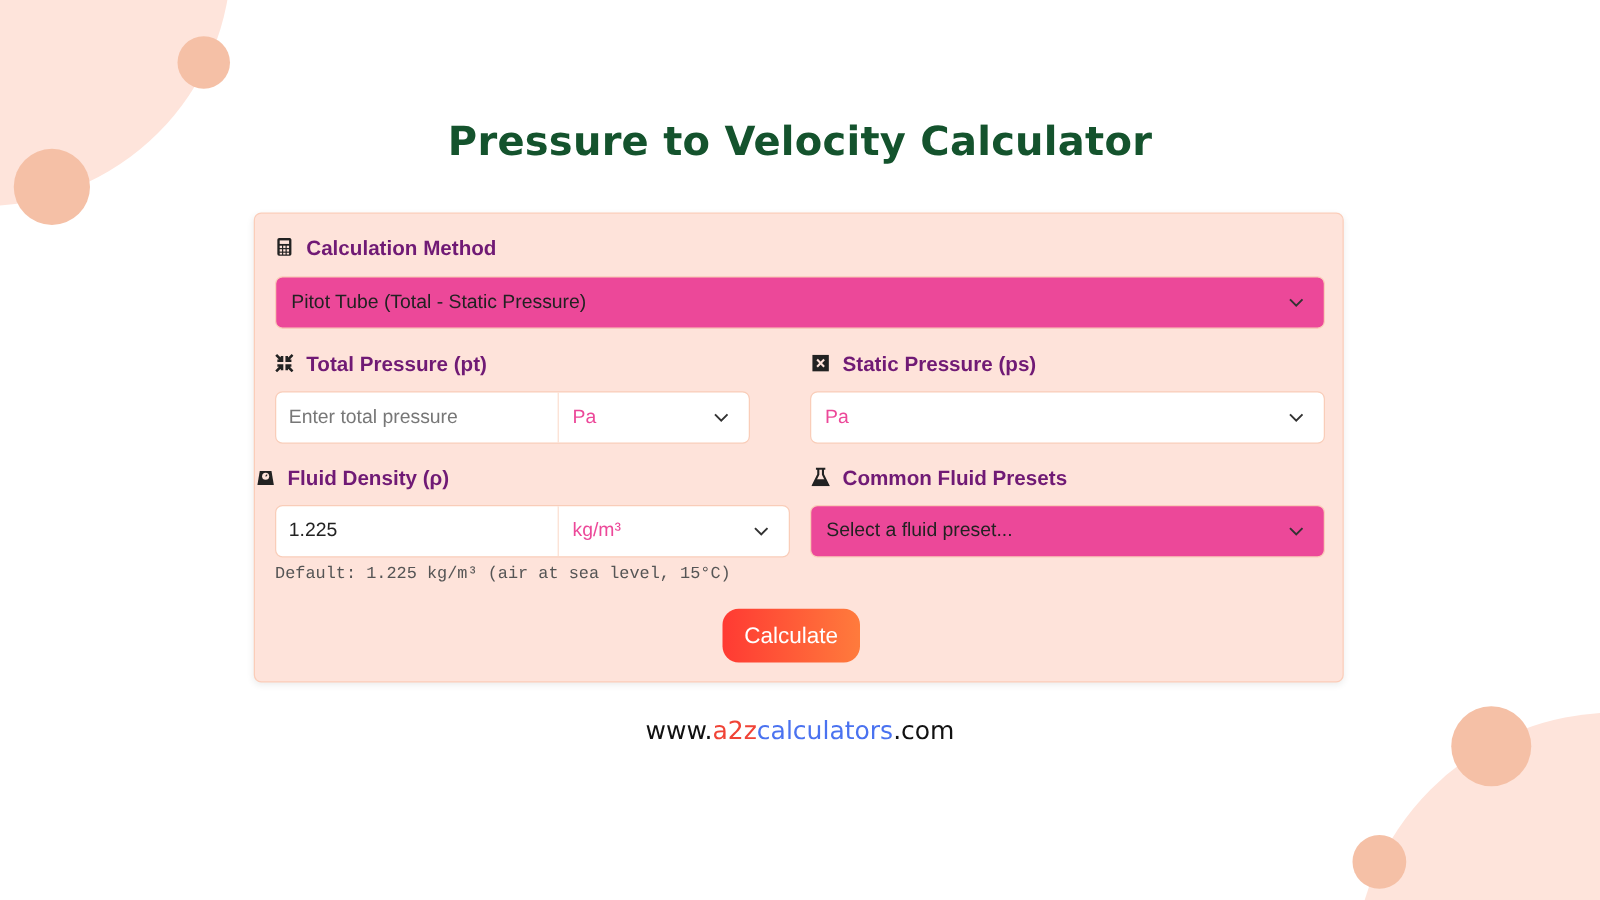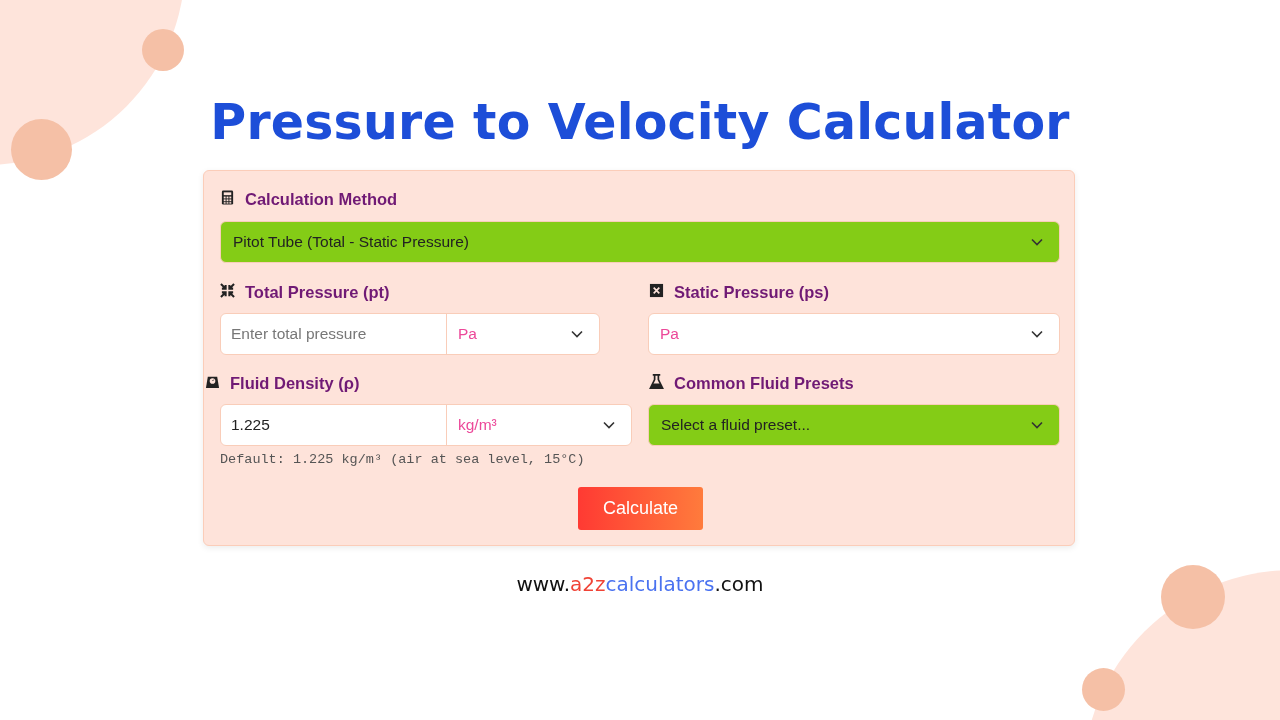--- a/index.html
+++ b/index.html
@@ -8,40 +8,40 @@
       background: #ffffff;
       font-family: "Liberation Sans", "DejaVu Sans", sans-serif;
       color: #222;
     }
     .deco { position: absolute; border-radius: 50%; }
     .deco.big { background: #fee4db; }
     .deco.dot { background: #f5c0a6; }
 
     .title {
       position: absolute; left: 0; right: 0; top: 94px;
-      text-align: center; font-size: 49px; font-weight: bold; color: #1d4ed8;
+      text-align: center; font-size: 32px; font-weight: bold; color: #14532d;
       letter-spacing: 0.2px;
       font-family: "DejaVu Sans", "Liberation Sans", sans-serif;
     }
 
     .card {
       position: absolute; left: 203px; top: 170px; width: 872px; height: 376px;
       background: #fee3da; border: 1px solid #fbcdb9; border-radius: 6px;
       box-shadow: 0 2px 6px rgba(0,0,0,0.08);
       box-sizing: border-box;
     }
     .label {
       position: absolute; display: flex; align-items: flex-start; gap: 10px;
       font-size: 16.5px; font-weight: bold; color: #701a75;
     }
     .label svg { width: 15px; height: 15px; display: block; }
 
     .select-full {
       position: absolute; left: 16px; top: 50px; width: 840px; height: 42px;
-      background: #84cc16; border: 1px solid #f9cdb9; border-radius: 6px; box-sizing: border-box;
+      background: #ec4899; border: 1px solid #f9cdb9; border-radius: 6px; box-sizing: border-box;
       display: flex; align-items: center; padding: 0 12px; font-size: 15.5px; color: #222;
     }
     .chev { position: absolute; right: 16px; top: 50%; width: 12px; height: 8px; margin-top: -4px; }
 
     .group {
       position: absolute; height: 42px; background: #fff; border: 1px solid #f9cdb9;
       border-radius: 6px; box-sizing: border-box; display: flex;
     }
     .group .inp {
       width: 205px; border: none; border-right: 1px solid #f9cdb9; outline: none;
@@ -51,22 +51,22 @@
     }
     .group .inp::placeholder { color: #777; }
     .group .unit {
       flex: 1; position: relative; display: flex; align-items: center; padding: 0 11px;
       font-size: 15.5px; color: #ec4899;
     }
     .hint {
       position: absolute; left: 16px; top: 281px; font-size: 13.5px; color: #555; font-family: Liberation Mono, monospace;
     }
     .calc-btn {
-      position: absolute; left: 374px; top: 316px; width: 125px; height: 43px;
-      border: none; border-radius: 3px; color: #fff; font-size: 18px;
+      position: absolute; left: 374px; top: 316px; width: 110px; height: 43px;
+      border: none; border-radius: 13px; color: #fff; font-size: 18px;
       background: linear-gradient(90deg, #ff3a33 0%, #ff7b3c 100%);
       font-family: "Liberation Sans", "DejaVu Sans", sans-serif;
       cursor: pointer;
     }
     .site {
       position: absolute; left: 0; right: 0; top: 572px; text-align: center;
       font-size: 20px; color: #111;
       font-family: "DejaVu Sans", "Liberation Sans", sans-serif;
     }
   </style>

